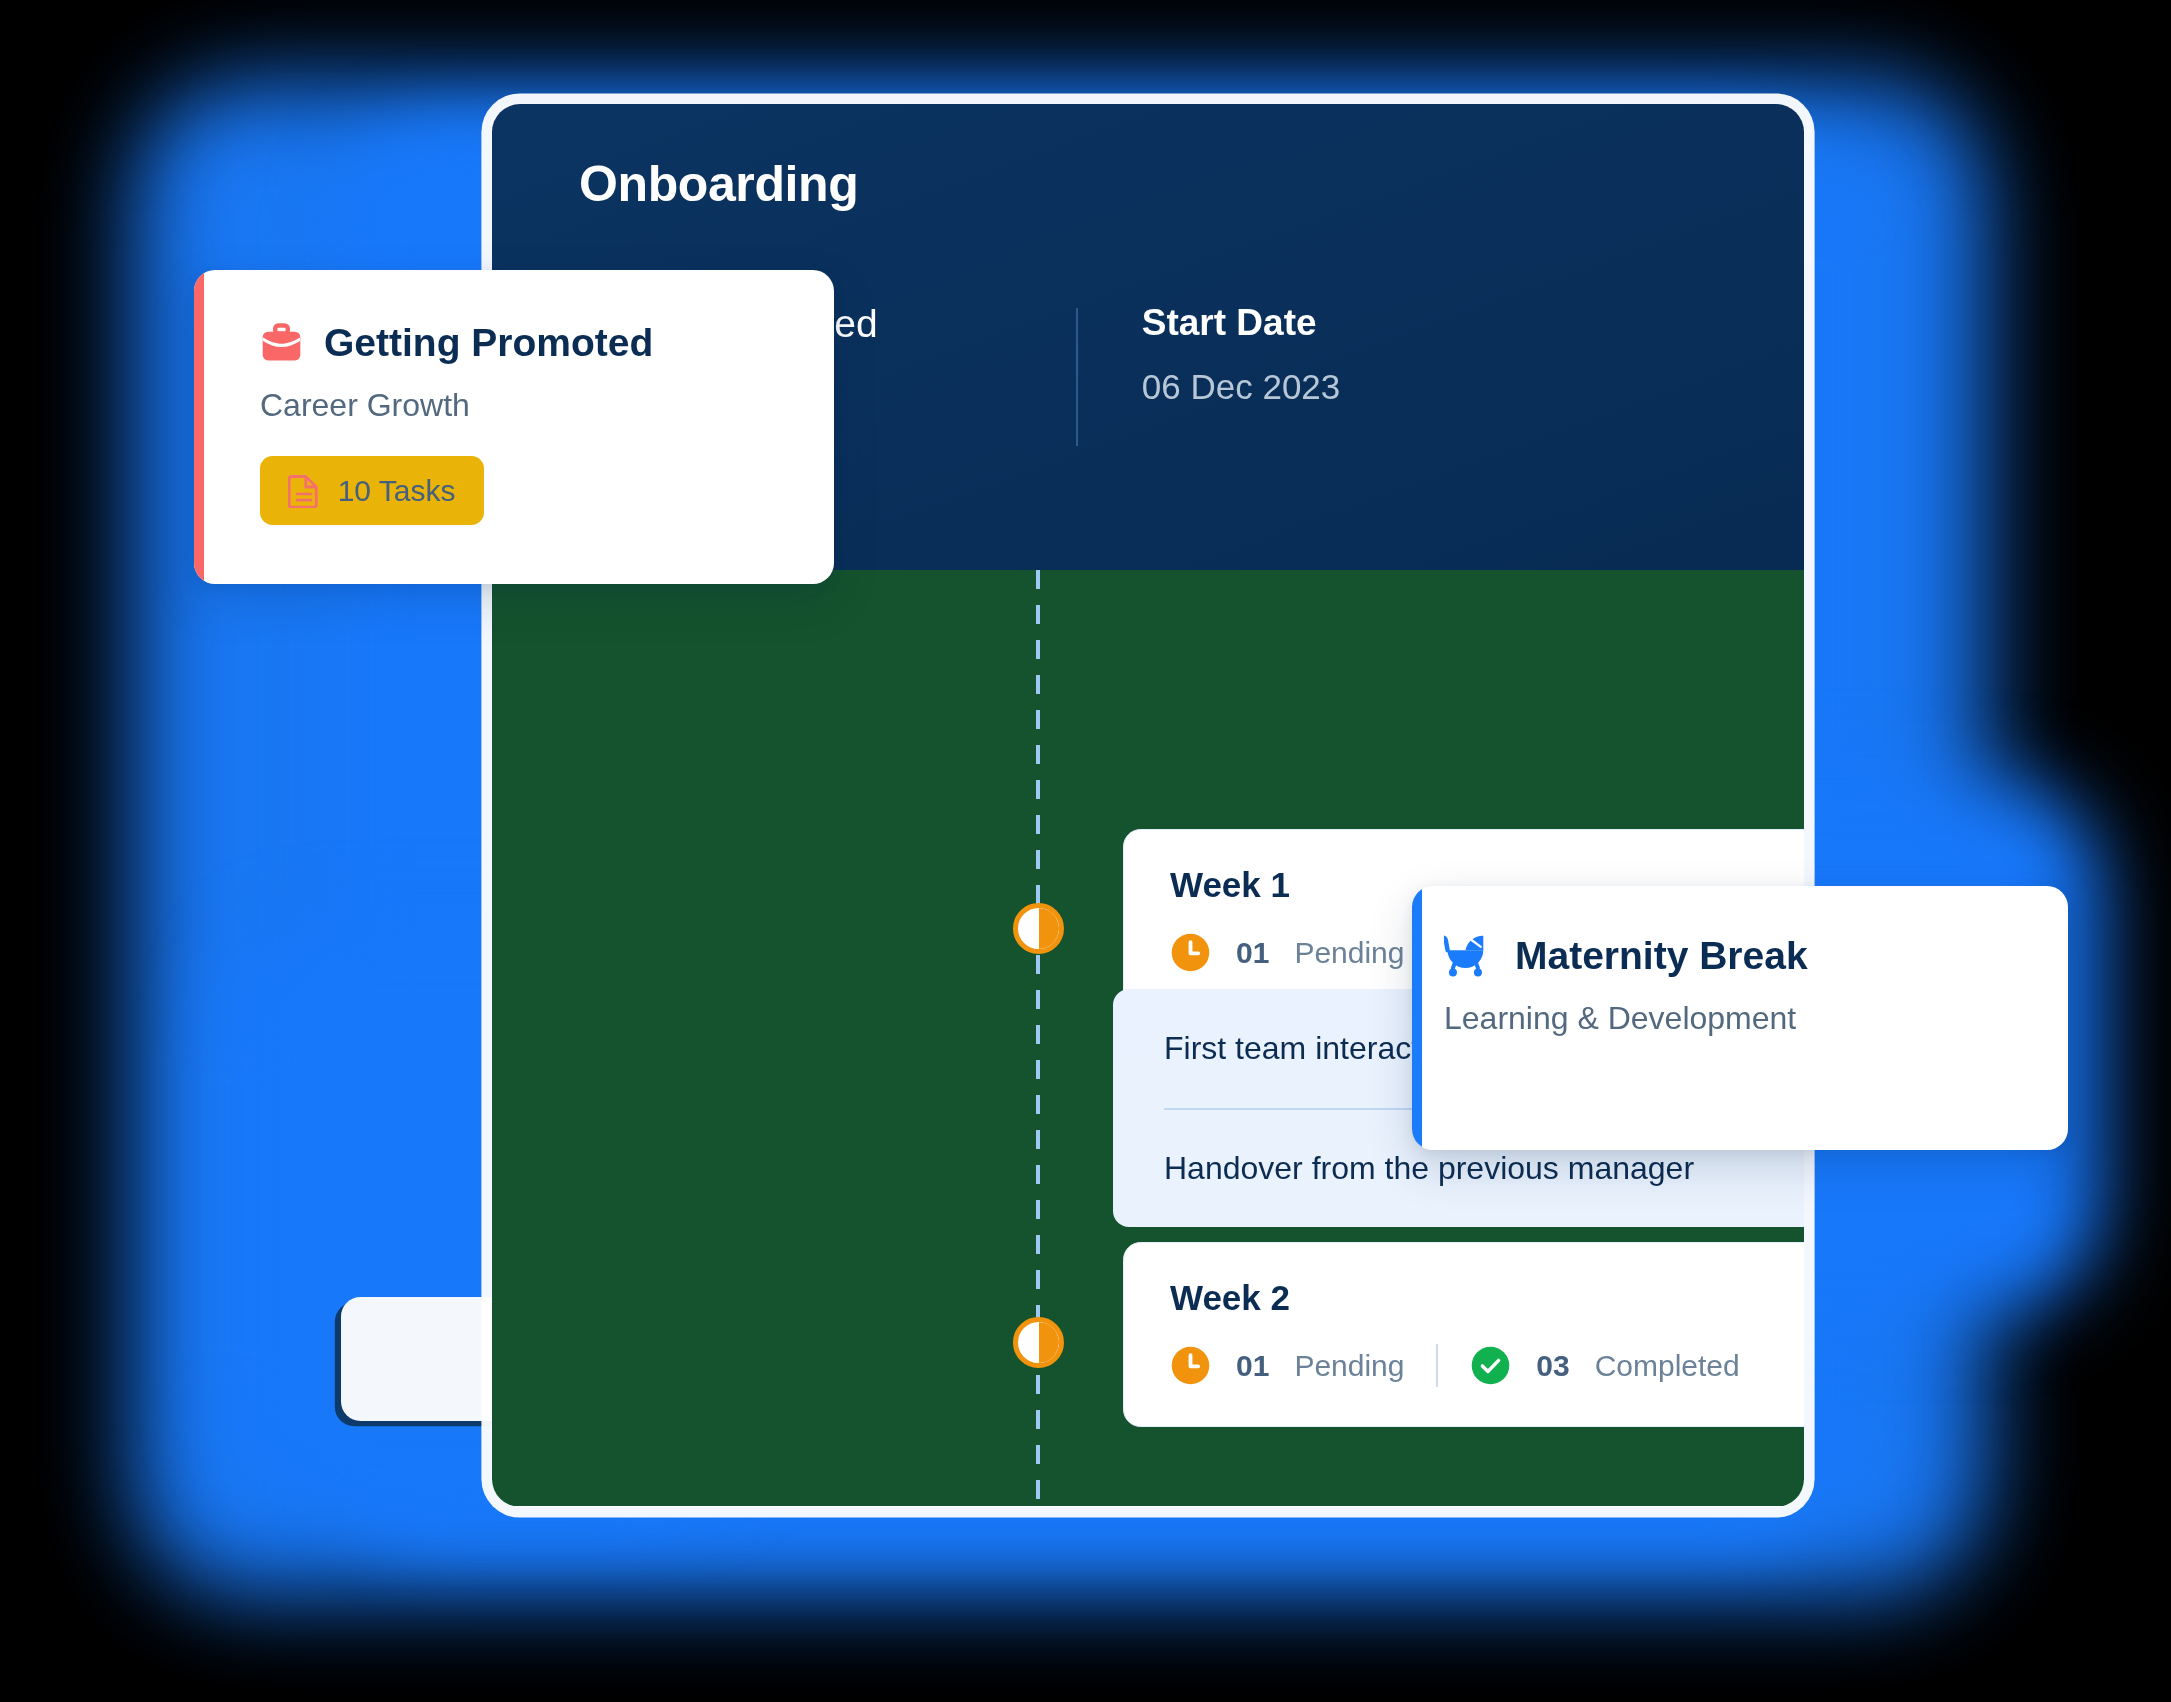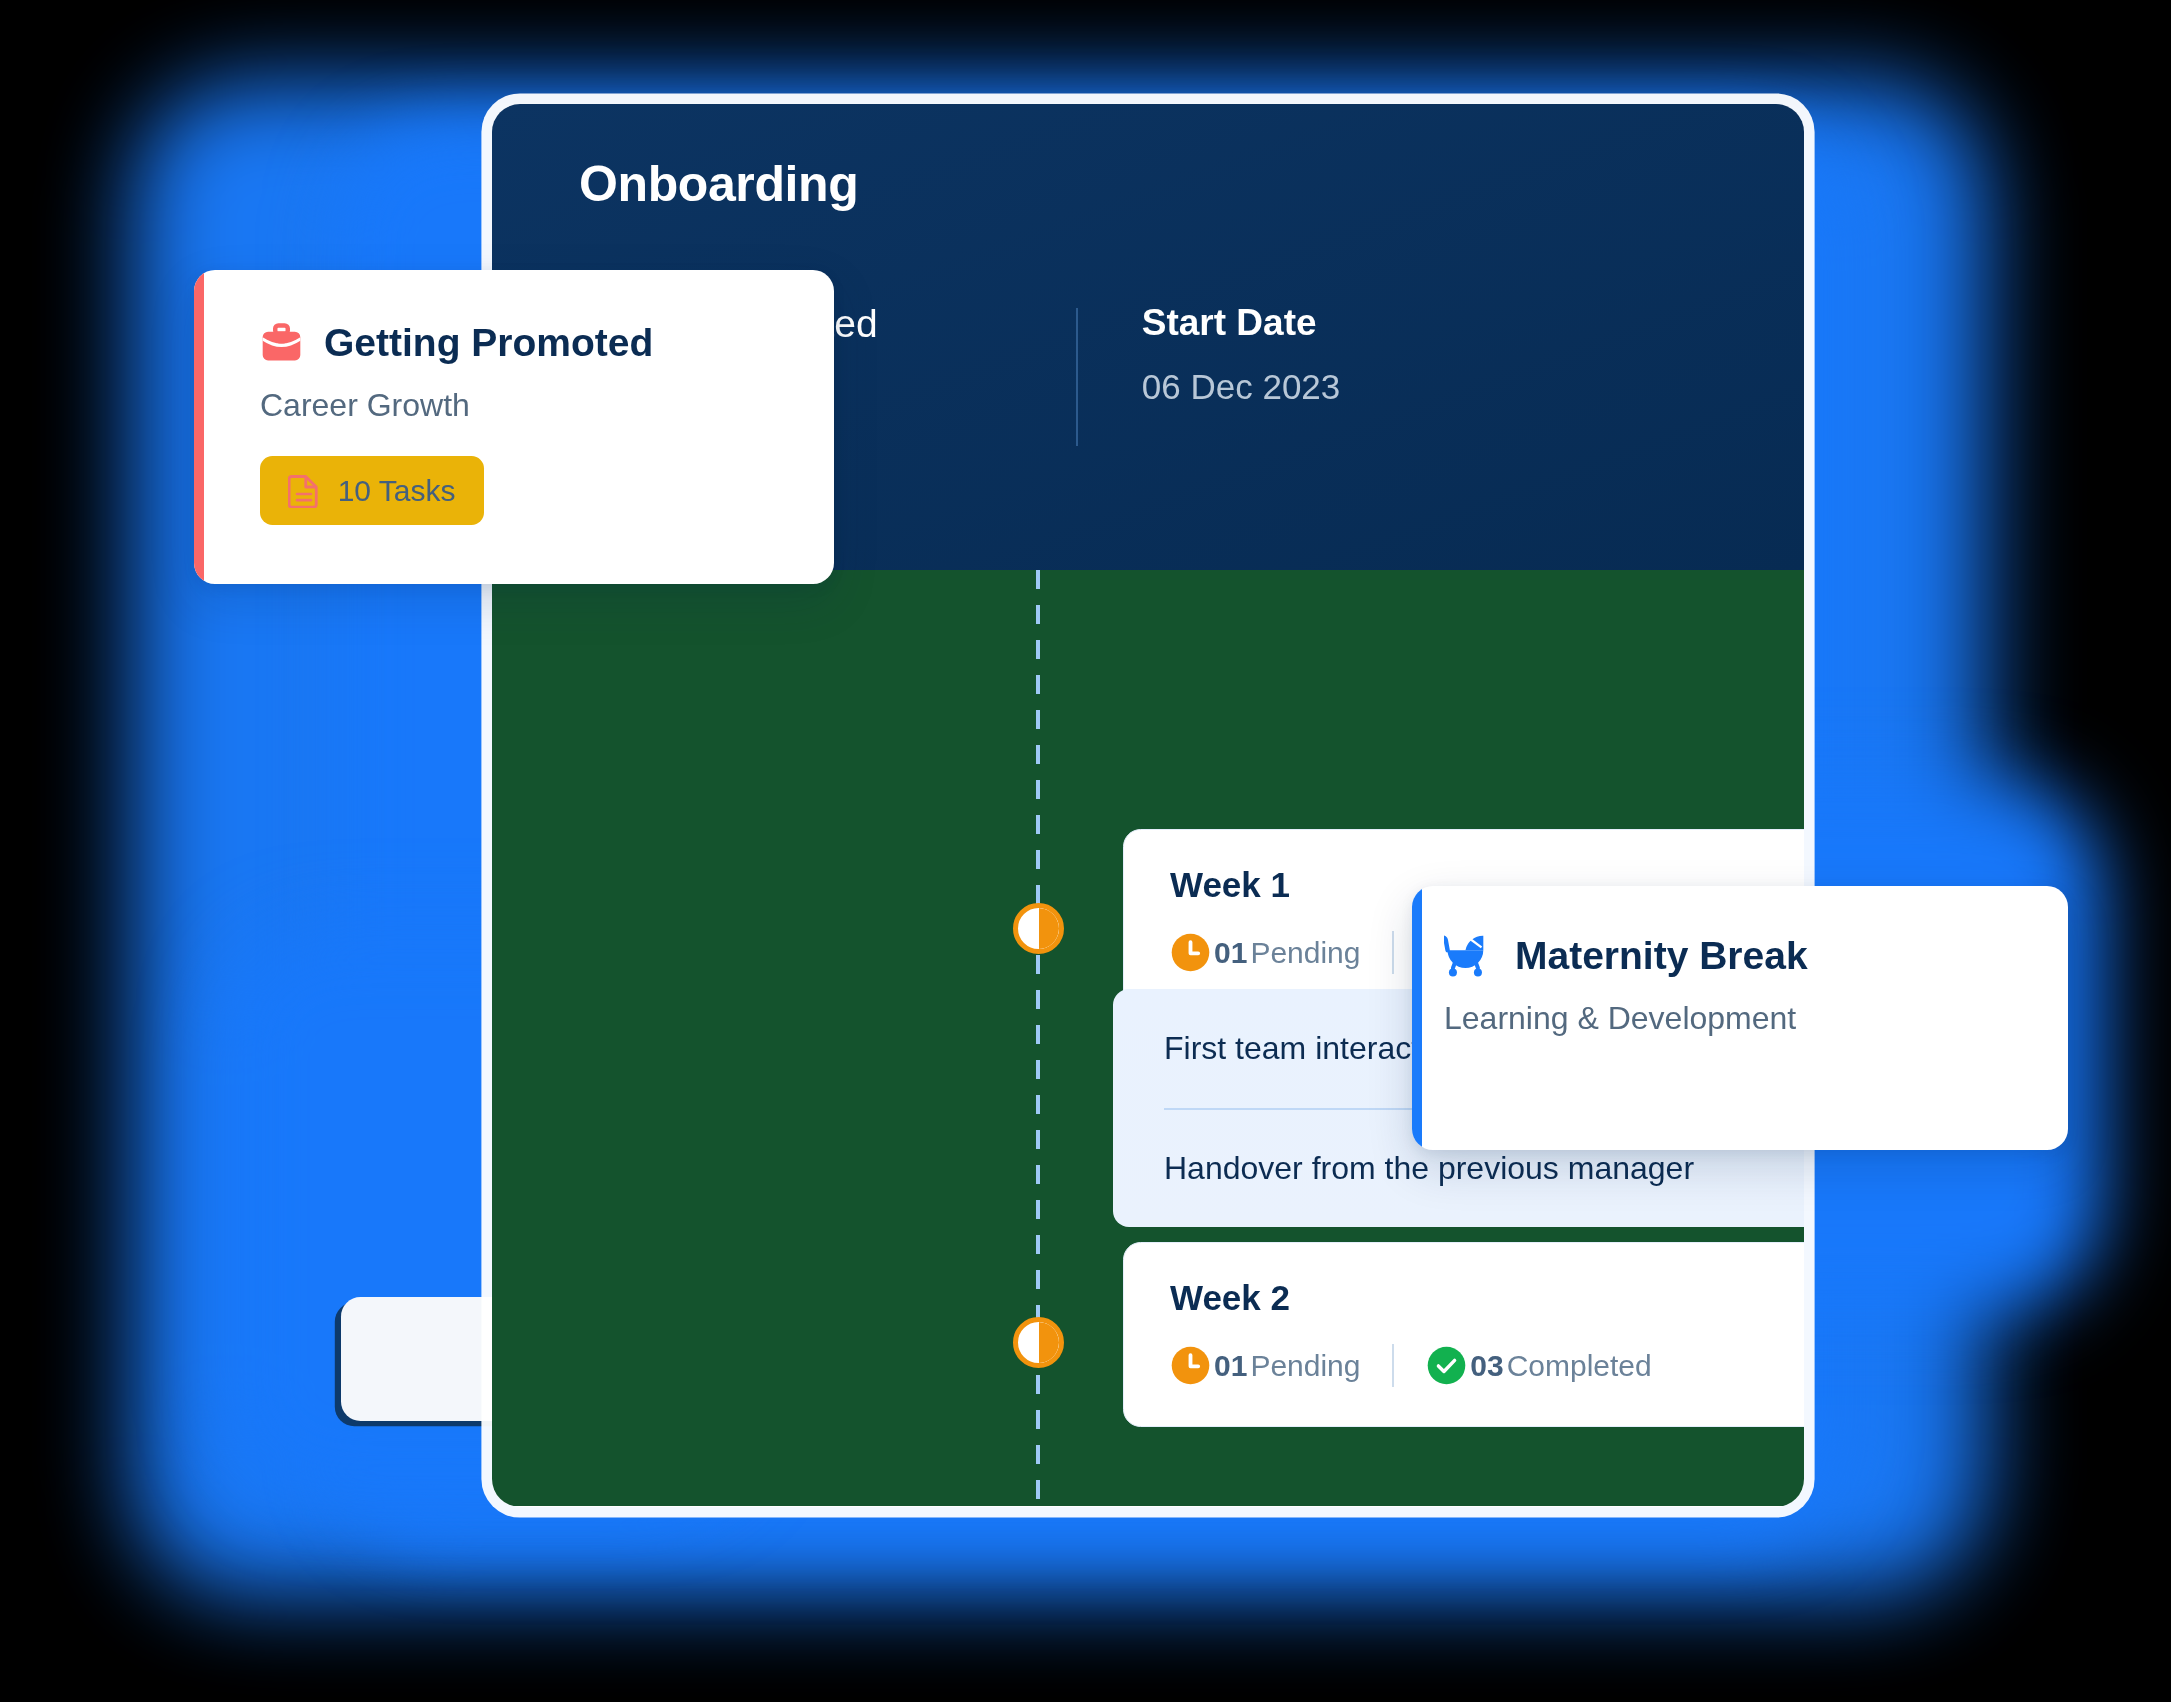--- a/index.html
+++ b/index.html
@@ -185,21 +185,21 @@
     border: 1.8px solid #e5eefb;
     border-radius: 17.7px;
     padding: 37px 46px 39px 46px;
   }
   .week-card.w1 { top: 259px; }
   .week-card.w2 { top: 672px; }
 
   .week-title { font-size: 35px; font-weight: 700; color: #0b2c53; line-height: 1; }
 
   .week-stats { display: flex; align-items: center; margin-top: 29px; }
-  .wstat { display: flex; align-items: center; gap: 3px; }
+  .wstat { display: flex; align-items: center; gap: 25px; }
   .wstat .num { font-size: 30px; font-weight: 700; color: #44607e; }
   .wstat .lbl { font-size: 30px; font-weight: 400; color: #6b8299; }
   .wsep { width: 1.8px; height: 43px; background: #cddcec; margin: 0 32px; }
 
   
   .task-block {
     position: absolute;
     left: 621px;
     top: 419px;
     width: 1144px;

